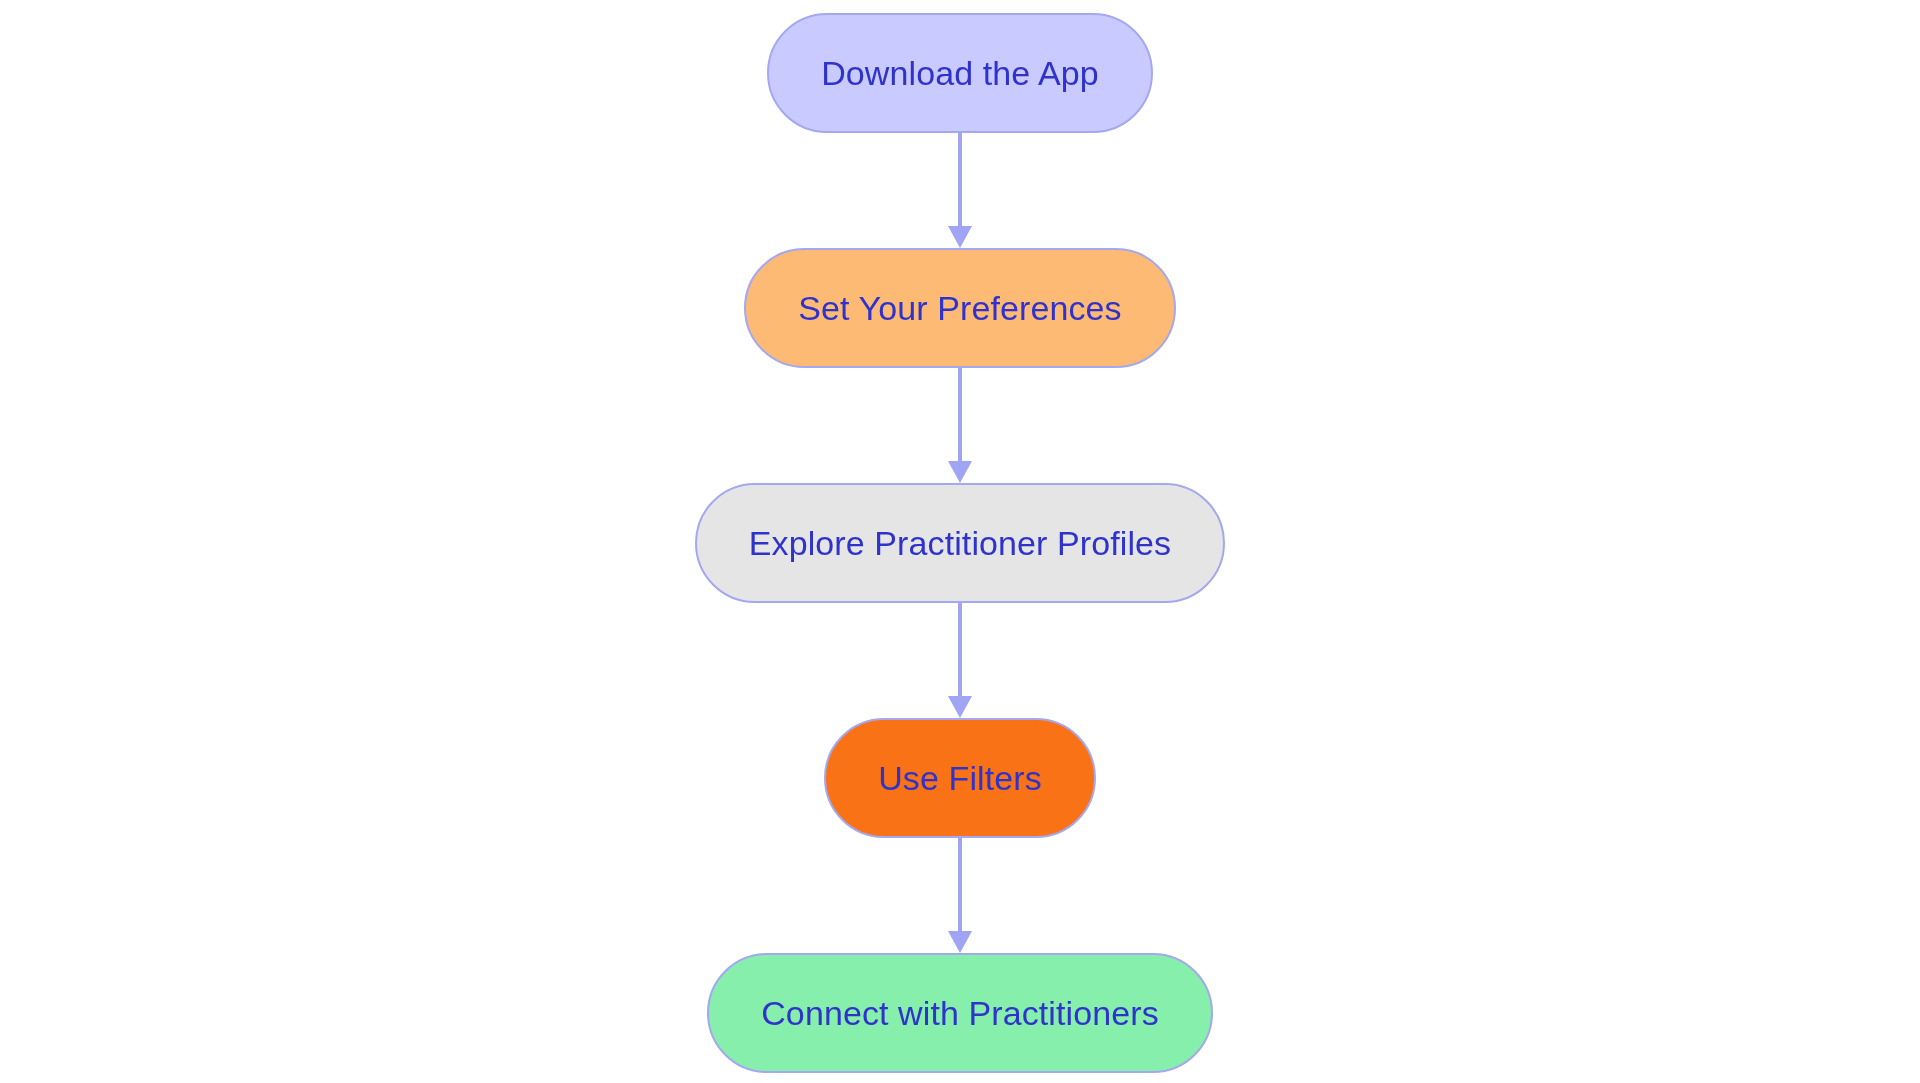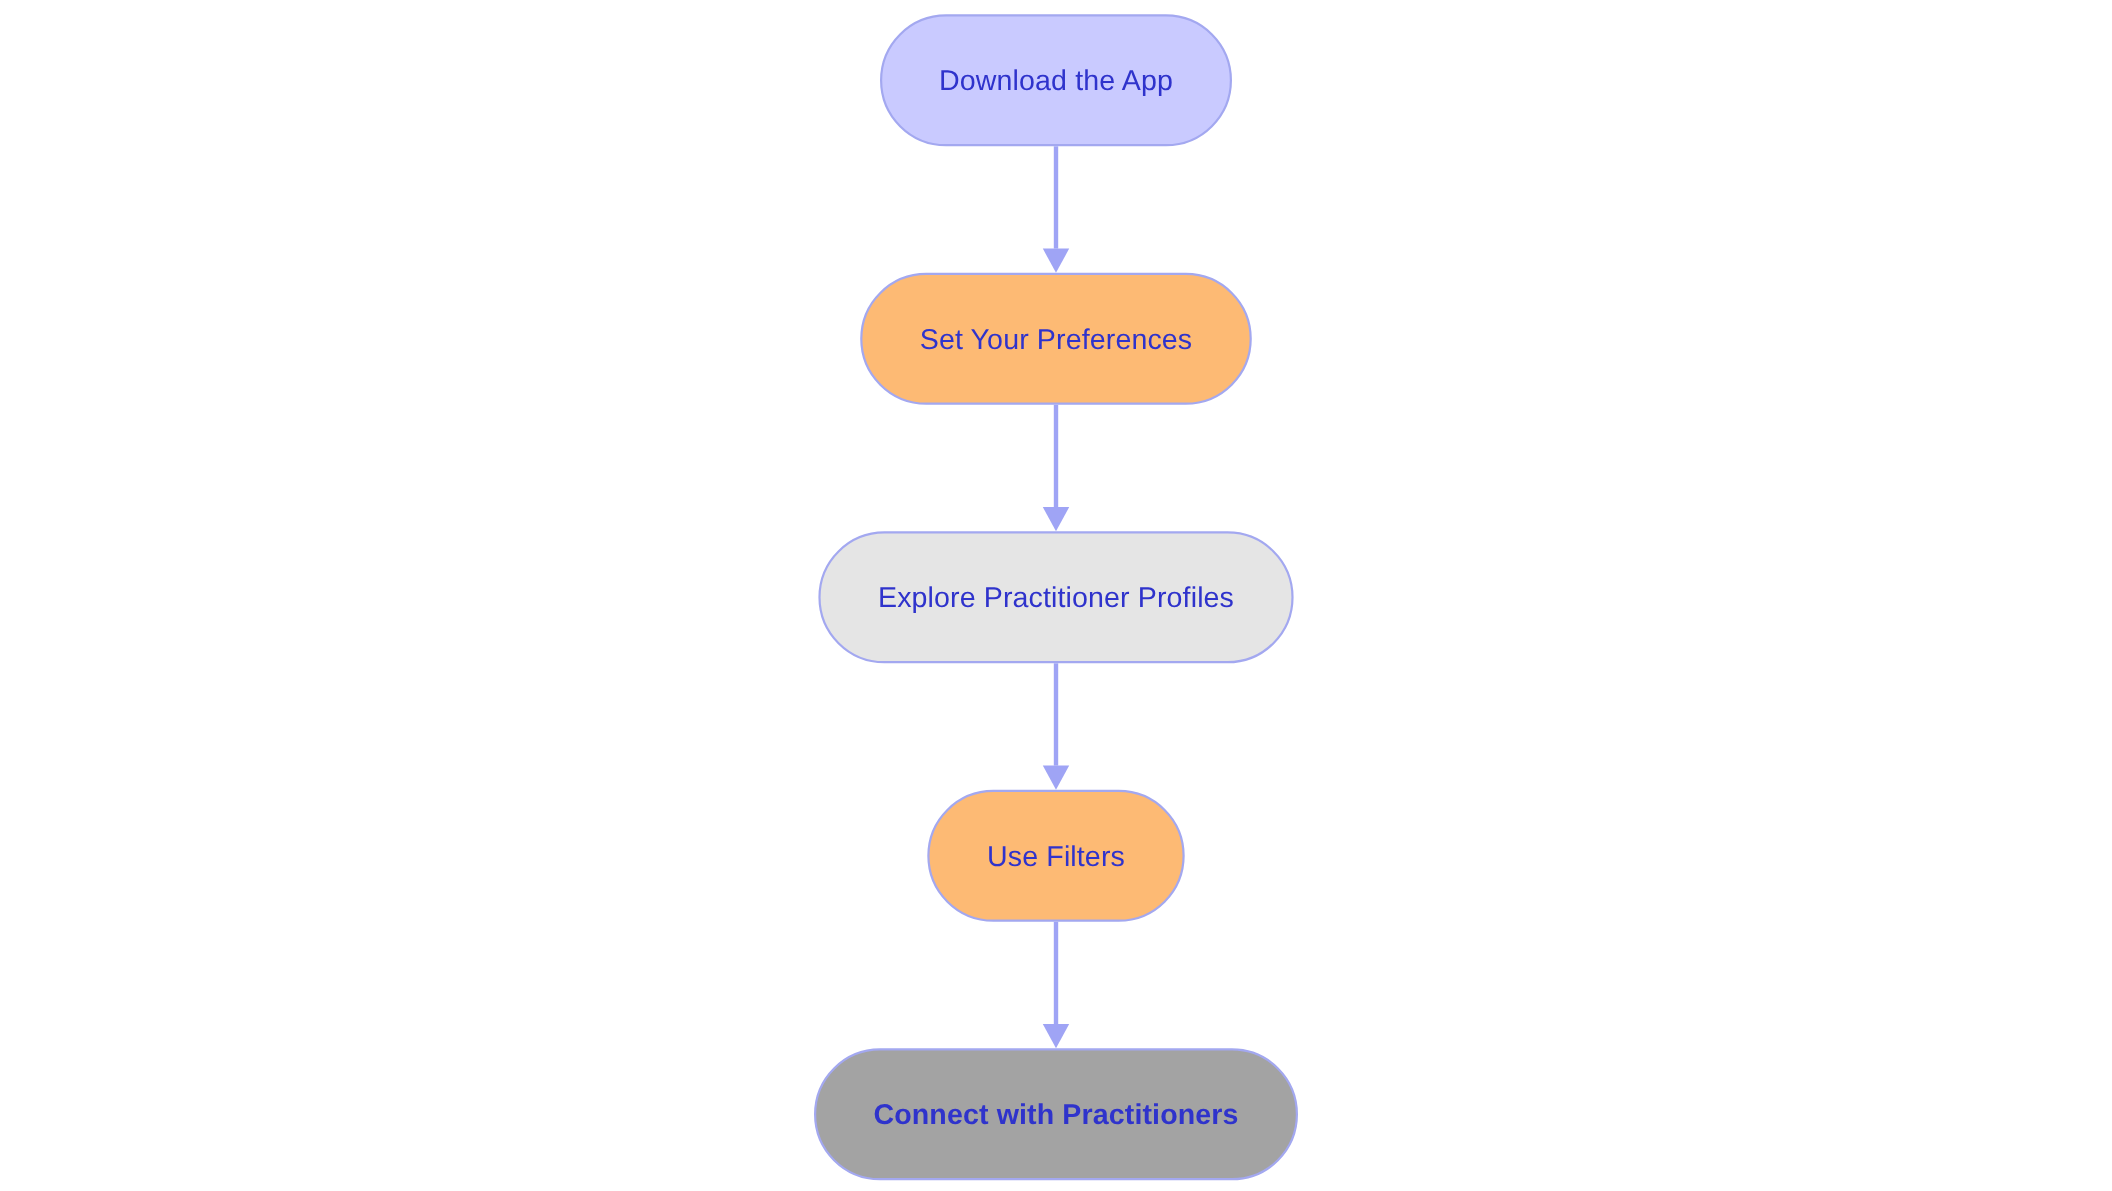--- a/index.html
+++ b/index.html
@@ -50,21 +50,21 @@
     font-weight: 400;
     line-height: 1;
     letter-spacing: 0.1px;
     white-space: nowrap;
     flex: none;
   }
 
   .node-label {
     display: block;
     color: #2f33cc;
-    font-size: 26px;
+    font-size: 34px;
     line-height: 1;
     white-space: nowrap;
   }
 
   
   .connector {
     position: relative;
     width: 24px;
     height: 115px;
     flex: none;
@@ -118,27 +118,27 @@
 
     <div class="node" style="background: #e5e5e5; border-color: rgb(163, 168, 240); color: rgb(47, 51, 204);">
       <span class="node-label" style="color: rgb(47, 51, 204);">Explore Practitioner Profiles</span>
     </div>
 
     <div class="connector">
       <div class="shaft" style="background: rgb(159, 164, 245);"></div>
       <div class="arrowhead" style="border-top-color: rgb(159, 164, 245);"></div>
     </div>
 
-    <div class="node" style="background: #fdba74; border-color: rgb(163, 168, 240); color: rgb(47, 51, 204);">
+    <div class="node" style="background: #f97316; border-color: rgb(163, 168, 240); color: rgb(47, 51, 204);">
       <span class="node-label" style="color: rgb(47, 51, 204);">Use Filters</span>
     </div>
 
     <div class="connector">
       <div class="shaft" style="background: rgb(159, 164, 245);"></div>
       <div class="arrowhead" style="border-top-color: rgb(159, 164, 245);"></div>
     </div>
 
-    <div class="node" style="background: #a3a3a3; border-color: rgb(163, 168, 240); color: rgb(47, 51, 204); font-weight: bold;">
+    <div class="node" style="background: #86efac; border-color: rgb(163, 168, 240); color: rgb(47, 51, 204);">
       <span class="node-label" style="color: rgb(47, 51, 204);">Connect with Practitioners</span>
     </div>
 
   </div>
 </div>
 
 </body></html>

